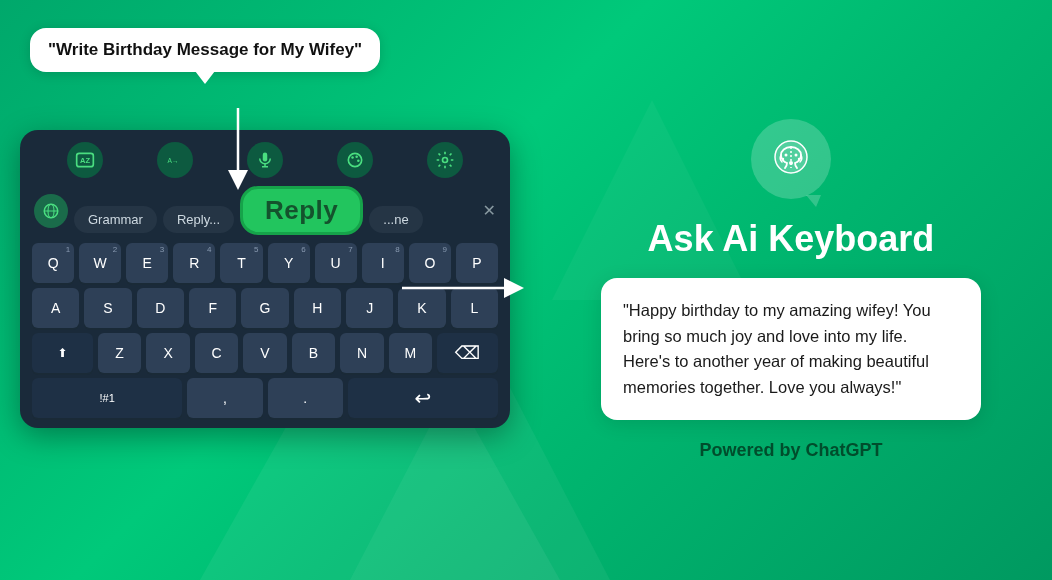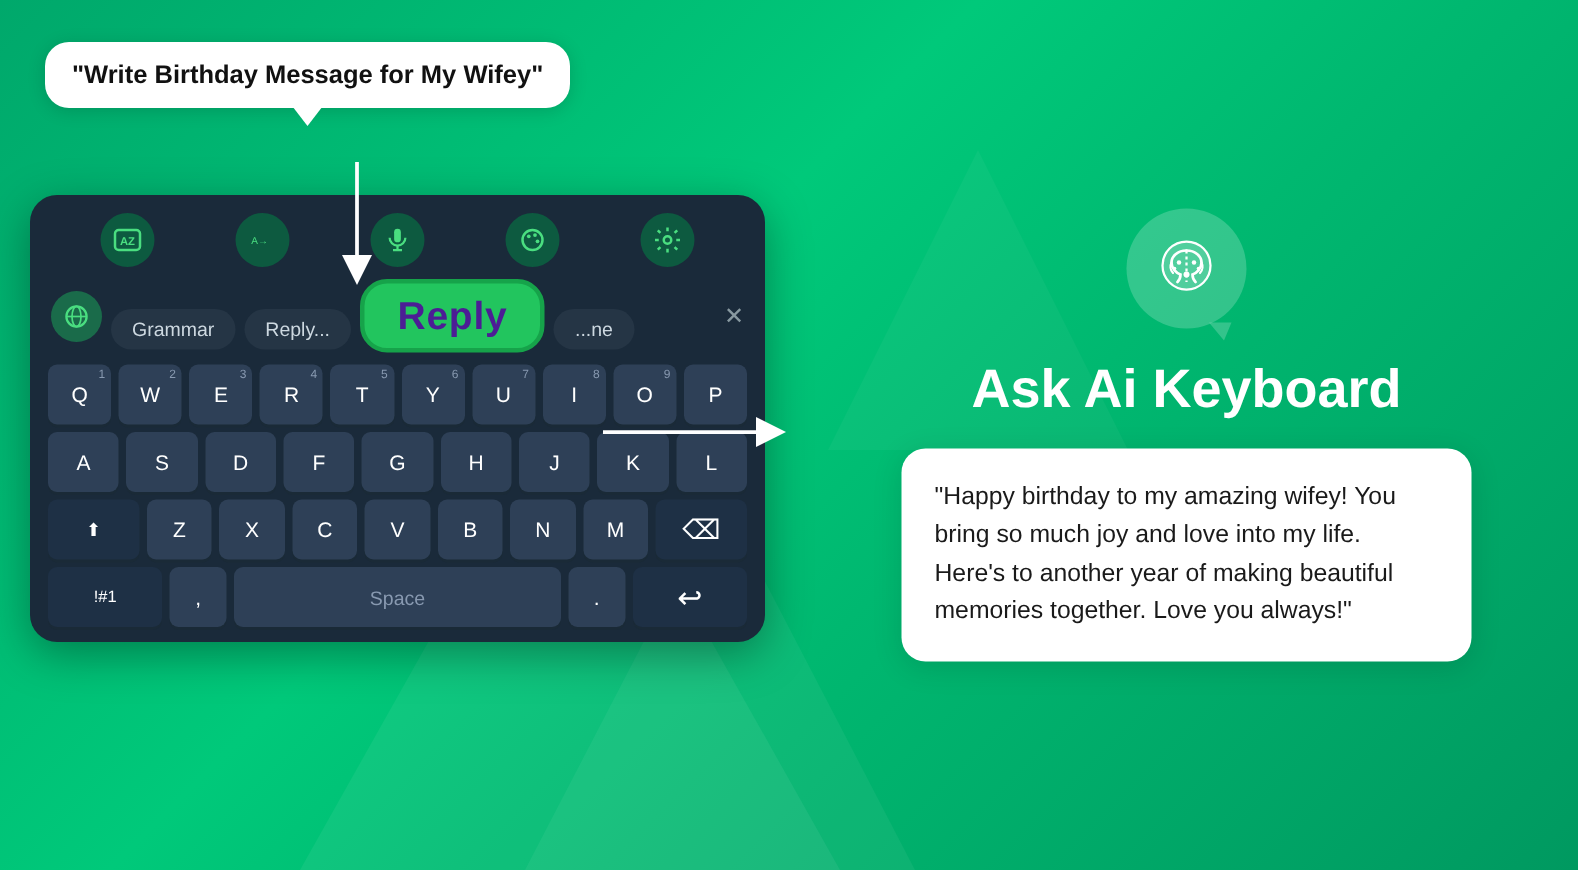--- a/index.html
+++ b/index.html
@@ -154,21 +154,21 @@
       padding: 6px 14px;
       color: #cdd8e0;
       font-size: 13px;
       white-space: nowrap;
       margin-top: 18px;
     }
     .chip-reply {
       background: #22c55e;
       border-radius: 18px;
       padding: 6px 22px;
-      color: #4c1d95;
+      color: #14532d;
       font-size: 26px;
       font-weight: 900;
       white-space: nowrap;
       border: 3px solid #16a34a;
       letter-spacing: 0.5px;
     }
     .chip-close {
       margin-left: auto;
       color: #8899a0;
       font-size: 16px;
@@ -435,21 +435,20 @@
           <div class="key">V</div>
           <div class="key">B</div>
           <div class="key">N</div>
           <div class="key">M</div>
           <div class="key backspace">⌫</div>
         </div>
 
         <div class="key-row">
           <div class="key special" style="font-size:11px;">!#1</div>
           <div class="key" style="flex:0.7;">,</div>
-          <div class="key space">Space</div>
           <div class="key" style="flex:0.7;">.</div>
           <div class="key enter">↩</div>
         </div>
       </div>
 
     </div>
   </div>
 
   <div class="right-panel">
 
@@ -472,15 +471,16 @@
         </svg>
       </div>
     </div>
 
     <h1 class="app-title">Ask Ai Keyboard</h1>
 
     <div class="quote-box">
       <p class="quote-text">"Happy birthday to my amazing wifey! You bring so much joy and love into my life. Here's to another year of making beautiful memories together. Love you always!"</p>
     </div>
 
+    <div class="powered-text">Powered by ChatGPT</div>
 
   </div>
 </div>
 
 </body></html>

